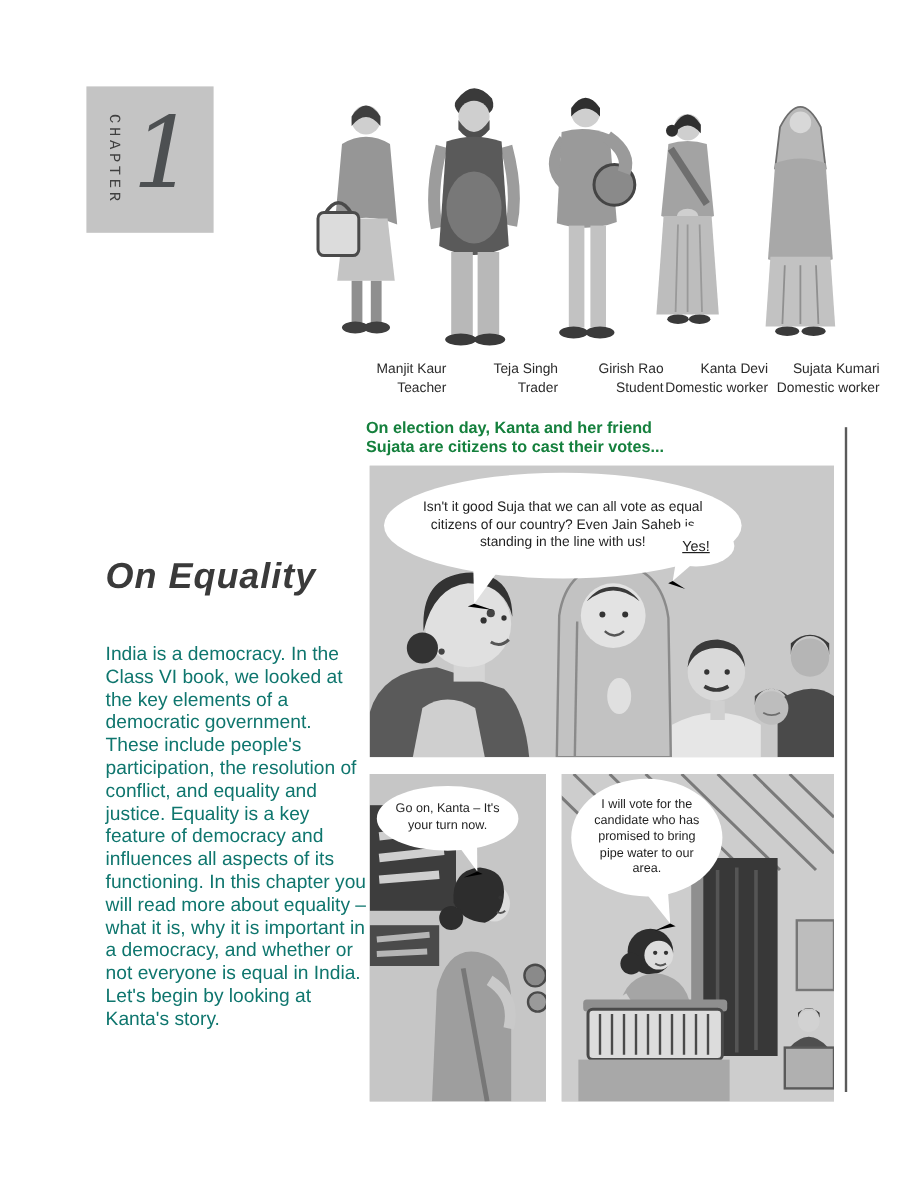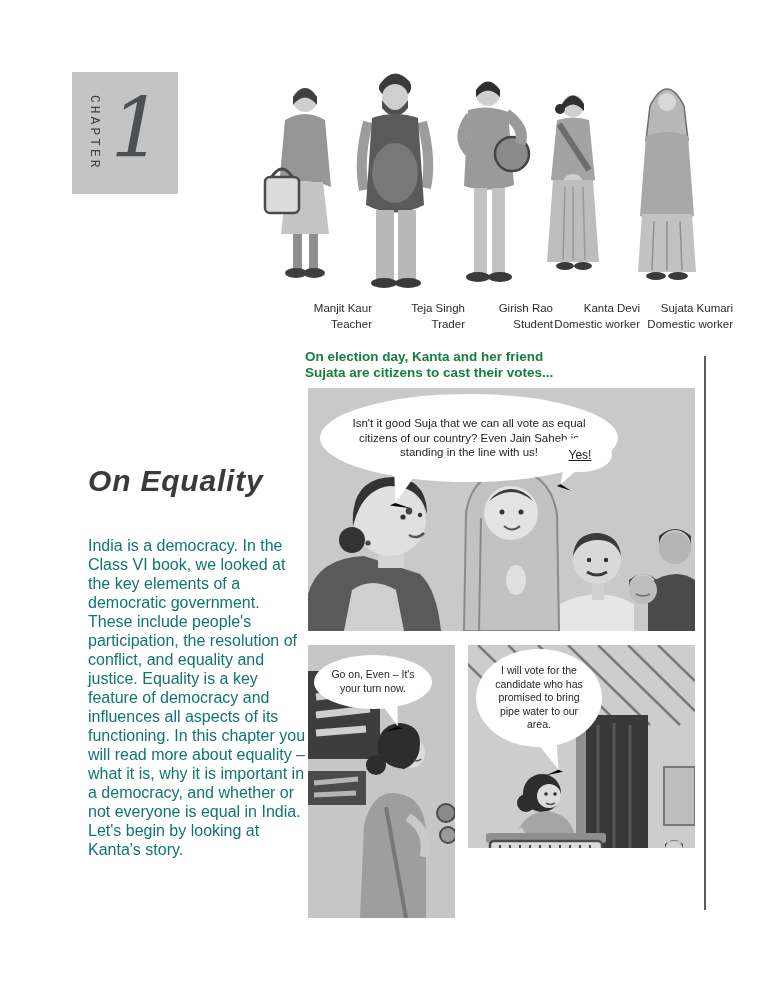--- a/index.html
+++ b/index.html
@@ -29,21 +29,21 @@
     letter-spacing:0.8px; color:#3a3a3a;font-style:italic; }
   .body-text { position:absolute; left:88px; top:518px; width:220px; font-size:16px;
     line-height:19px; color:#0f766e;margin-top:18px; }
   
   .comic-caption { position:absolute; left:305px; top:349px; width:290px;
     font-size:13.5px; font-weight:bold; line-height:16px; color:#15803d; }
   .panel { position:absolute; background:#c9c9c9; overflow:hidden; }
   .panel svg { position:absolute; left:0; top:0; }
   #panel1 { left:308px; top:388px; width:387px; height:243px; }
   #panel2 { left:308px; top:645px; width:147px; height:273px; }
-  #panel3 { left:468px; top:645px; width:227px; height:203px; }
+  #panel3 { left:468px; top:645px; width:227px; height:273px; }
   .v-rule { position:absolute; left:704px; top:356px; width:2px; height:554px; background:#5a5a5a; }
   .bubble {
     position:absolute; background:#ffffff; border-radius:50%;
     display:flex; align-items:center; justify-content:center; text-align:center;
     color:#1f1f1f; box-sizing:border-box; z-index:3;
   }
   .tail { position:absolute; width:0; height:0; border-style:solid; z-index:2; }
   #bubble-p1a { left:12px; top:6px; width:298px; height:88px; font-size:11.5px; line-height:1.28; padding:10px 26px; }
   #tail-p1a { left:84px; top:86px; border-left:5px solid transparent; border-right:16px solid transparent; border-top:30px solid #ffffff; transform:rotate(8deg); }
   #bubble-p1b { left:240px; top:50px; width:64px; height:34px; font-size:12px;text-decoration:underline; }
@@ -225,21 +225,21 @@
       <circle cx="140" cy="190" r="8" fill="#9a9a9a" stroke="#4a4a4a" stroke-width="2"></circle>
       <path d="M52,273 L56,180 Q66,140 96,150 Q121,158 118,202 L118,273 Z" fill="#9e9e9e"></path>
       <path d="M78,162 L98,273" stroke="#777777" stroke-width="4"></path>
       <path d="M100,172 Q122,186 116,212" stroke="#c9c9c9" stroke-width="9" fill="none"></path>
       <ellipse cx="104" cy="108" rx="13" ry="15" fill="#dcdcdc"></ellipse>
       <path d="M70,107 Q68,80 92,78 Q112,80 112,98 Q112,118 96,124 Q76,122 70,107 Z" fill="#2d2d2d"></path>
       <circle cx="68" cy="120" r="10" fill="#2d2d2d"></circle>
       <circle cx="109" cy="103" r="1.8" fill="#333333"></circle>
       <path d="M106,115 Q110,117 113,114" stroke="#555555" stroke-width="1.6" fill="none"></path>
     </svg>
-    <div class="bubble" id="bubble-p2">Go on, Even – It's your turn now.</div>
+    <div class="bubble" id="bubble-p2">Go on, Kanta – It's your turn now.</div>
     <div class="tail" id="tail-p2"></div>
   </div>
 
   <div class="panel" id="panel3" style="background: rgb(201, 201, 201);">
     <svg viewBox="0 0 227 273" width="227" height="273">
       <rect width="227" height="273" fill="#cdcdcd"></rect>
       <path d="M-20,0 L62,80 M10,0 L92,80 M40,0 L122,80 M70,0 L152,80 M100,0 L182,80 M130,0 L212,80 M160,0 L227,66 M190,0 L227,36" stroke="#7a7a7a" stroke-width="2.5"></path>
       <rect x="108" y="70" width="10" height="165" fill="#8f8f8f"></rect>
       <rect x="118" y="70" width="62" height="165" fill="#383838"></rect>
       <path d="M130,80 L130,230 M146,78 L146,232 M162,80 L162,230" stroke="#555555" stroke-width="3"></path>

